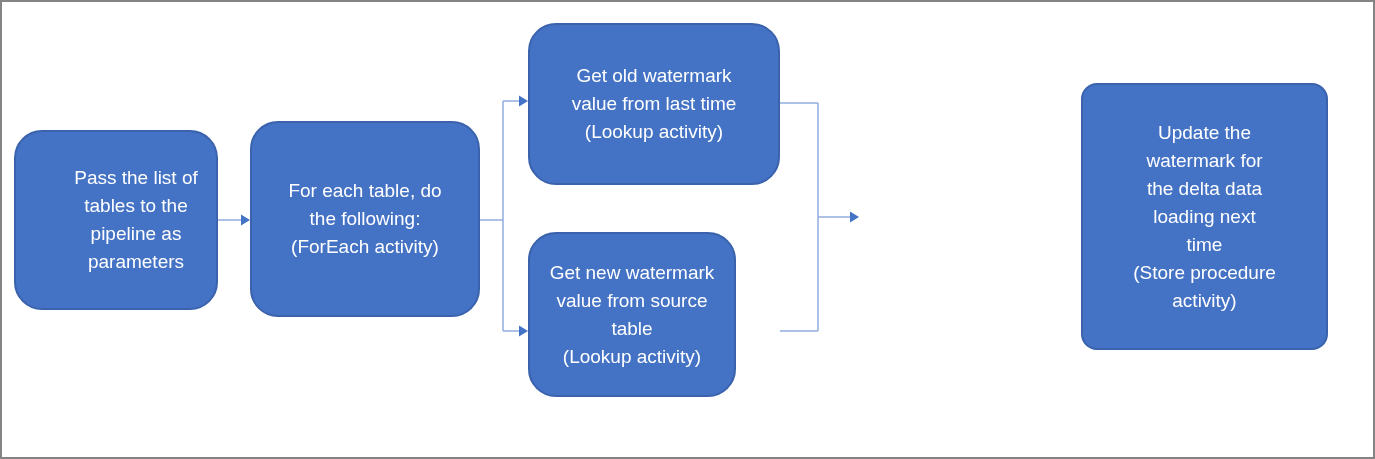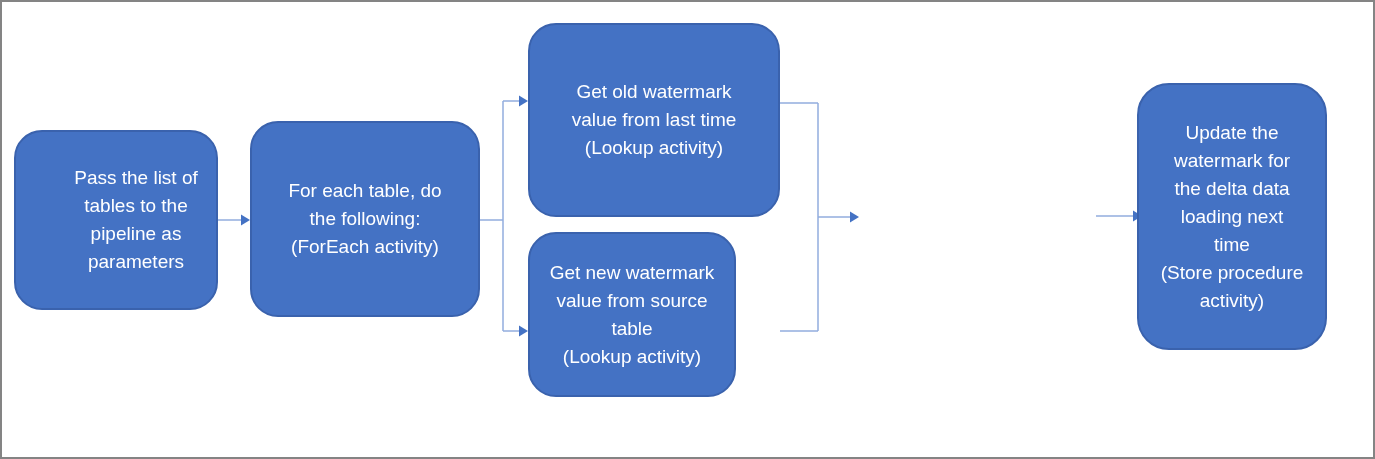--- a/index.html
+++ b/index.html
@@ -55,24 +55,24 @@
     justify-content: center;
     text-align: center;
     color: var(--text-color);
     font-size: 19px;
     line-height: 28px;
     padding: 6px 8px;
   }
   .box-text { white-space: pre-line; }
   #box-1 { left: 12px;   top: 128px; width: 204px; height: 180px; padding-left: 48px; }
   #box-2 { left: 248px;  top: 119px; width: 230px; height: 196px; }
-  #box-3 { left: 526px;  top: 21px;  width: 252px; height: 194px; }
+  #box-3 { left: 526px;  top: 21px;  width: 252px; height: 162px; }
   #box-4 { left: 526px;  top: 230px; width: 208px; height: 165px; }
   #box-5 { left: 857px;  top: 82px;  width: 237px; height: 265px; }
-  #box-6 { left: 1135px; top: 81px;  width: 190px; height: 267px; border-radius: 32px; }
+  #box-6 { left: 1079px; top: 81px;  width: 247px; height: 267px; border-radius: 16px; }
 </style>
 </head>
 <body>
 
 <div class="frame">
   <div class="canvas">
 
     <svg class="connectors" viewBox="0 0 1371 455" xmlns="http://www.w3.org/2000/svg">
 
       <g>

